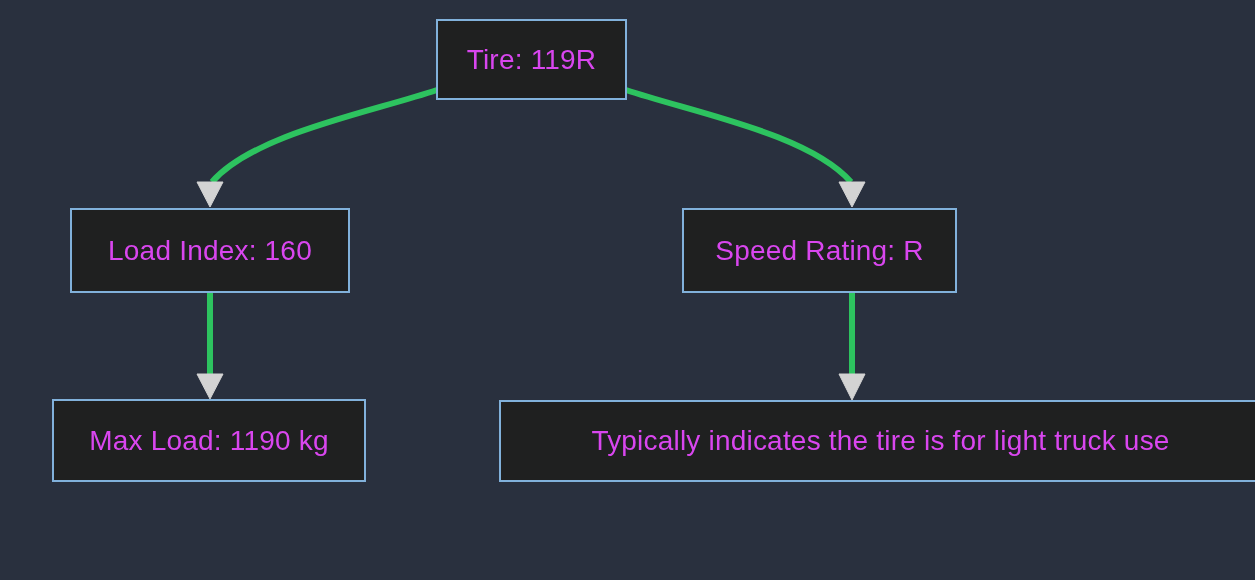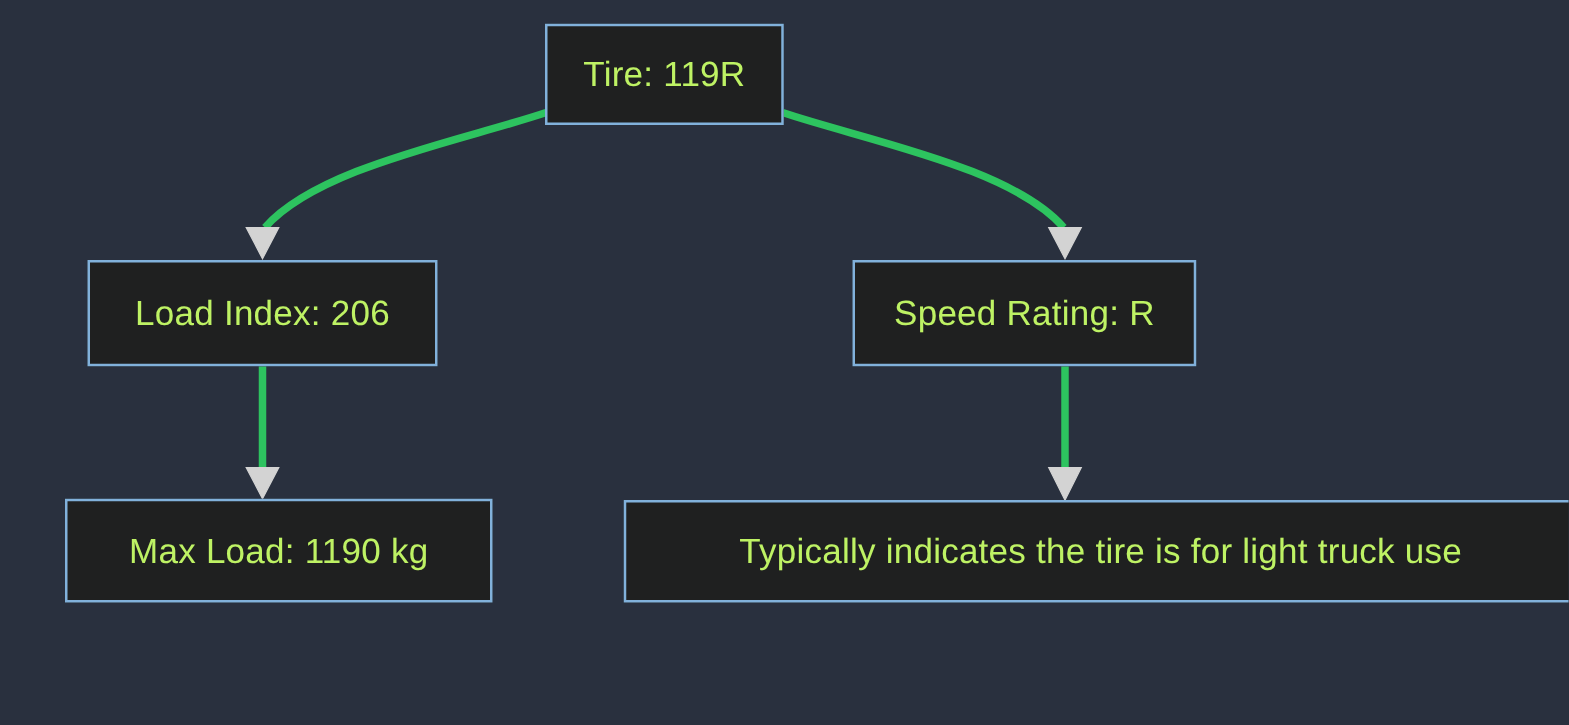--- a/index.html
+++ b/index.html
@@ -30,33 +30,33 @@
   .arrowhead {
     fill: #d3d3d3;
     stroke: #d3d3d3;
     stroke-width: 1;
   }
   .node {
     position: absolute;
     box-sizing: border-box;
     background: #1f2020;
     border: 2.5px solid #81b1db;
-    color: #bef264;
+    color: #d946ef;
     font-size: 28px;
     display: flex;
     align-items: center;
     justify-content: center;
     text-align: center;
     white-space: nowrap;
     letter-spacing: 0.2px;
   }
   .node-tire    { left: 436px; top: 19px;  width: 191px; height: 81px; }
   .node-load    { left: 70px;  top: 208px; width: 280px; height: 85px; }
   .node-speed   { left: 682px; top: 208px; width: 275px; height: 85px; }
-  .node-maxload { left: 52px;  top: 399px; width: 342px; height: 83px; }
+  .node-maxload { left: 52px;  top: 399px; width: 314px; height: 83px; }
   .node-note    { left: 499px; top: 400px; width: 763px; height: 82px; }
 </style>
 </head>
 <body>
 
 <div class="canvas">
 
   <svg class="edges" viewBox="0 0 1255 580" xmlns="http://www.w3.org/2000/svg">
 
     <path class="edge-path" d="M437,90 C368,113 254,134 212,182"></path>
@@ -70,21 +70,21 @@
 
     <path class="edge-path" d="M852,293 L852,376"></path>
     <polygon class="arrowhead" points="839,374 865,374 852,400"></polygon>
   </svg>
 
   <div class="node node-tire">
     <span>Tire: 119R</span>
   </div>
 
   <div class="node node-load">
-    <span>Load Index: 206</span>
+    <span>Load Index: 160</span>
   </div>
 
   <div class="node node-speed">
     <span>Speed Rating: R</span>
   </div>
 
   <div class="node node-maxload">
     <span>Max Load: 1190 kg</span>
   </div>
 

